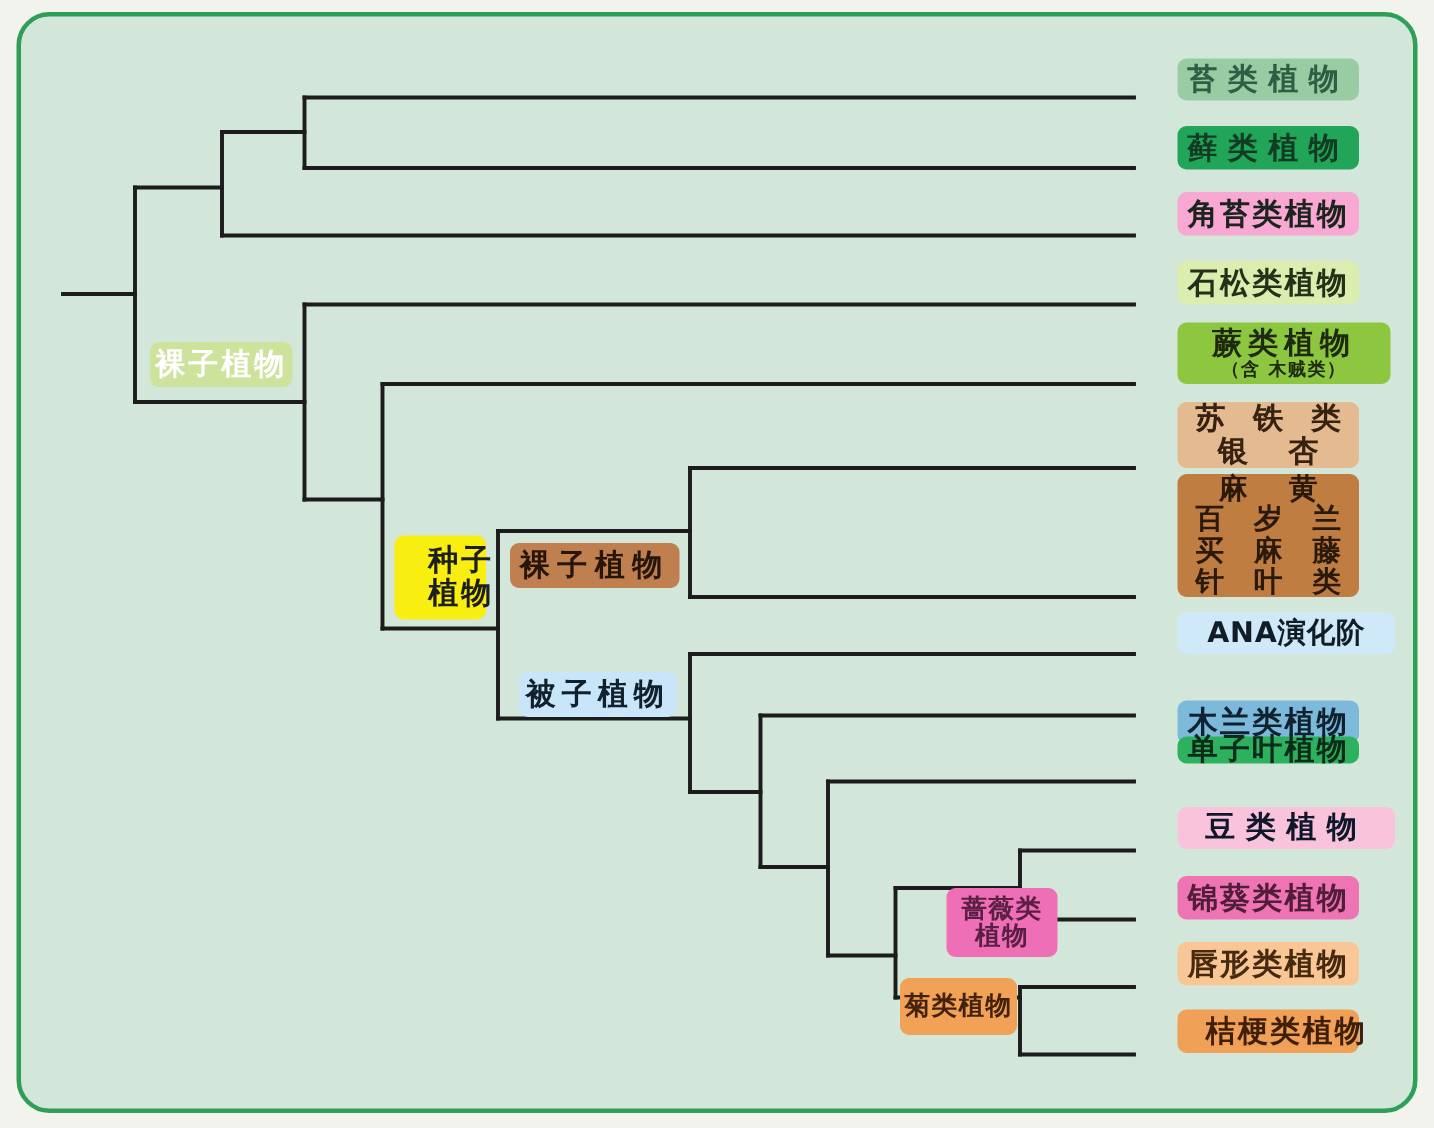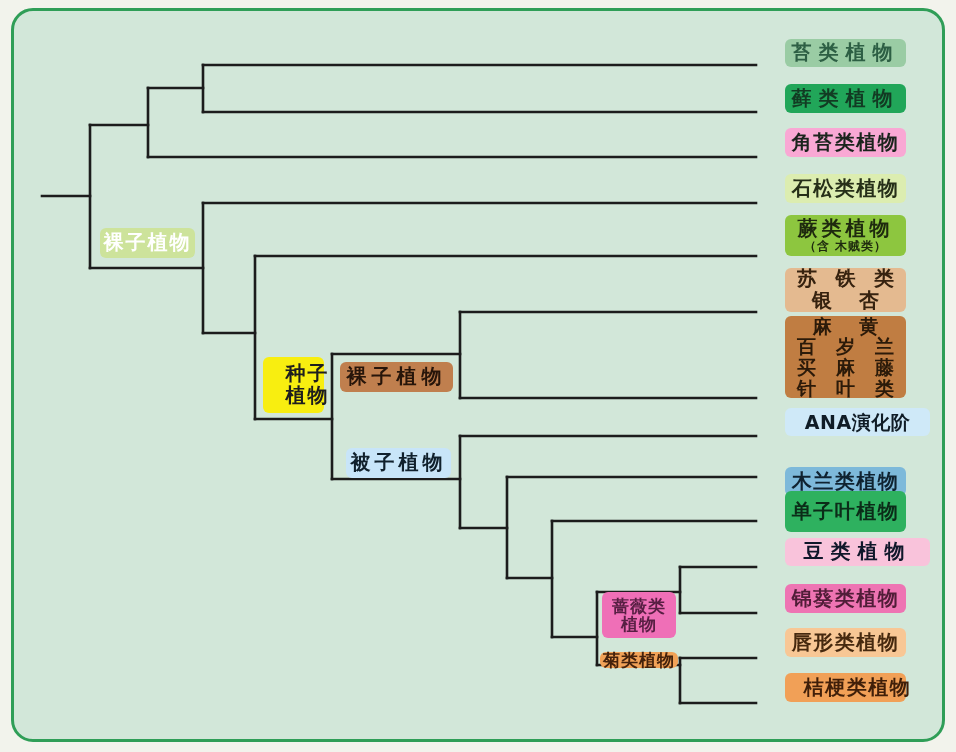--- a/index.html
+++ b/index.html
@@ -75,21 +75,21 @@
     </div>
     <div class="box" style="left: 785px; top: 84px; width: 121px; height: 29px; background: rgb(33, 166, 89); color: rgb(18, 59, 35); font-size: 20px;">
       <div class="ln" style="letter-spacing: 7px;">藓类植物</div>
     </div>
     <div class="box" style="left: 785px; top: 128px; width: 121px; height: 29px; background: #f9a8d4; color: rgb(27, 36, 29); font-size: 20px;">
       <div class="ln" style="letter-spacing: 1.5px;">角苔类植物</div>
     </div>
     <div class="box" style="left: 785px; top: 174px; width: 121px; height: 29px; background: rgb(220, 237, 176); color: rgb(38, 47, 24); font-size: 20px;">
       <div class="ln" style="letter-spacing: 1.5px;">石松类植物</div>
     </div>
-    <div class="box" style="left: 785px; top: 215px; width: 121px; height: 41px; background: rgb(141, 198, 63); color: rgb(30, 42, 14); font-size: 20px;">
+    <div class="box" style="left: 785px; top: 215px; width: 142px; height: 41px; background: rgb(141, 198, 63); color: rgb(30, 42, 14); font-size: 20px;">
       <div class="ln" style="letter-spacing: 4px;">蕨类植物</div>
       <div class="ln small">（含 木贼类）</div>
     </div>
     <div class="box" style="left: 785px; top: 268px; width: 121px; height: 44px; background: rgb(228, 186, 144); color: rgb(54, 34, 15); font-size: 20px;">
       <div class="ln spread">
         <span>苏</span>
         <span>铁</span>
         <span>类</span>
       </div>
       <div class="ln gap">
@@ -117,21 +117,21 @@
         <span>叶</span>
         <span>类</span>
       </div>
     </div>
     <div class="box" style="left: 785px; top: 408px; width: 145px; height: 28px; background: rgb(207, 233, 248); color: rgb(16, 28, 38); font-size: 19px;">
       <div class="ln" style="letter-spacing: 0.5px;">ANA演化阶</div>
     </div>
     <div class="box" style="left: 785px; top: 448px; width: 121px; height: 29px; background: rgb(125, 185, 218); color: rgb(15, 34, 48); font-size: 20px; margin-top: 19px;">
       <div class="ln" style="letter-spacing: 1.5px;">木兰类植物</div>
     </div>
-    <div class="box" style="left: 785px; top: 491px; width: 121px; height: 41px; background: rgb(46, 177, 95); color: rgb(11, 44, 24); font-size: 20px;">
+    <div class="box" style="left: 785px; top: 491px; width: 121px; height: 18px; background: rgb(46, 177, 95); color: rgb(11, 44, 24); font-size: 20px;">
       <div class="ln" style="letter-spacing: 1.5px;">单子叶植物</div>
     </div>
     <div class="box" style="left: 785px; top: 538px; width: 145px; height: 28px; background: rgb(249, 195, 219); color: #0f172a; font-size: 20px;">
       <div class="ln" style="letter-spacing: 7px;">豆类植物</div>
     </div>
     <div class="box" style="left: 785px; top: 584px; width: 121px; height: 29px; background: rgb(238, 116, 179); color: rgb(81, 29, 56); font-size: 20px;">
       <div class="ln" style="letter-spacing: 1.5px;">锦葵类植物</div>
     </div>
     <div class="box" style="left: 785px; top: 628px; width: 121px; height: 29px; background: rgb(248, 199, 149); color: rgb(70, 41, 15); font-size: 20px;">
       <div class="ln" style="letter-spacing: 1.5px;">唇形类植物</div>
@@ -145,20 +145,20 @@
     <div class="box" style="left: 263px; top: 357px; width: 61px; height: 56px; background: rgb(248, 238, 16); color: rgb(30, 30, 30); font-size: 20px; padding-left: 28px;">
       <div class="ln" style="letter-spacing: 2px;">种子</div>
       <div class="ln" style="letter-spacing: 2px;">植物</div>
     </div>
     <div class="box" style="left: 340px; top: 362px; width: 113px; height: 30px; background: rgb(192, 127, 78); color: rgb(39, 21, 10); font-size: 20px;">
       <div class="ln" style="letter-spacing: 5px;">裸子植物</div>
     </div>
     <div class="box" style="left: 346px; top: 448px; width: 105px; height: 30px; background: rgb(200, 229, 249); color: rgb(16, 32, 44); font-size: 20px;">
       <div class="ln" style="letter-spacing: 4px; text-align: right;">被子植物</div>
     </div>
-    <div class="box" style="left: 602px; top: 592px; width: 74px; height: 46px; background: rgb(239, 111, 183); color: rgb(89, 31, 68); font-size: 17px;">
+    <div class="box" style="left: 631px; top: 592px; width: 74px; height: 46px; background: rgb(239, 111, 183); color: rgb(89, 31, 68); font-size: 17px;">
       <div class="ln" style="letter-spacing: 1px;">蔷薇类</div>
       <div class="ln" style="letter-spacing: 1px;">植物</div>
     </div>
-    <div class="box" style="left: 600px; top: 652px; width: 78px; height: 16px; background: rgb(241, 162, 87); color: rgb(68, 34, 12); font-size: 17px;">
+    <div class="box" style="left: 600px; top: 652px; width: 78px; height: 38px; background: rgb(241, 162, 87); color: rgb(68, 34, 12); font-size: 17px;">
       <div class="ln" style="letter-spacing: 1px;">菊类植物</div>
     </div>
   </div>
 
 </body></html>

